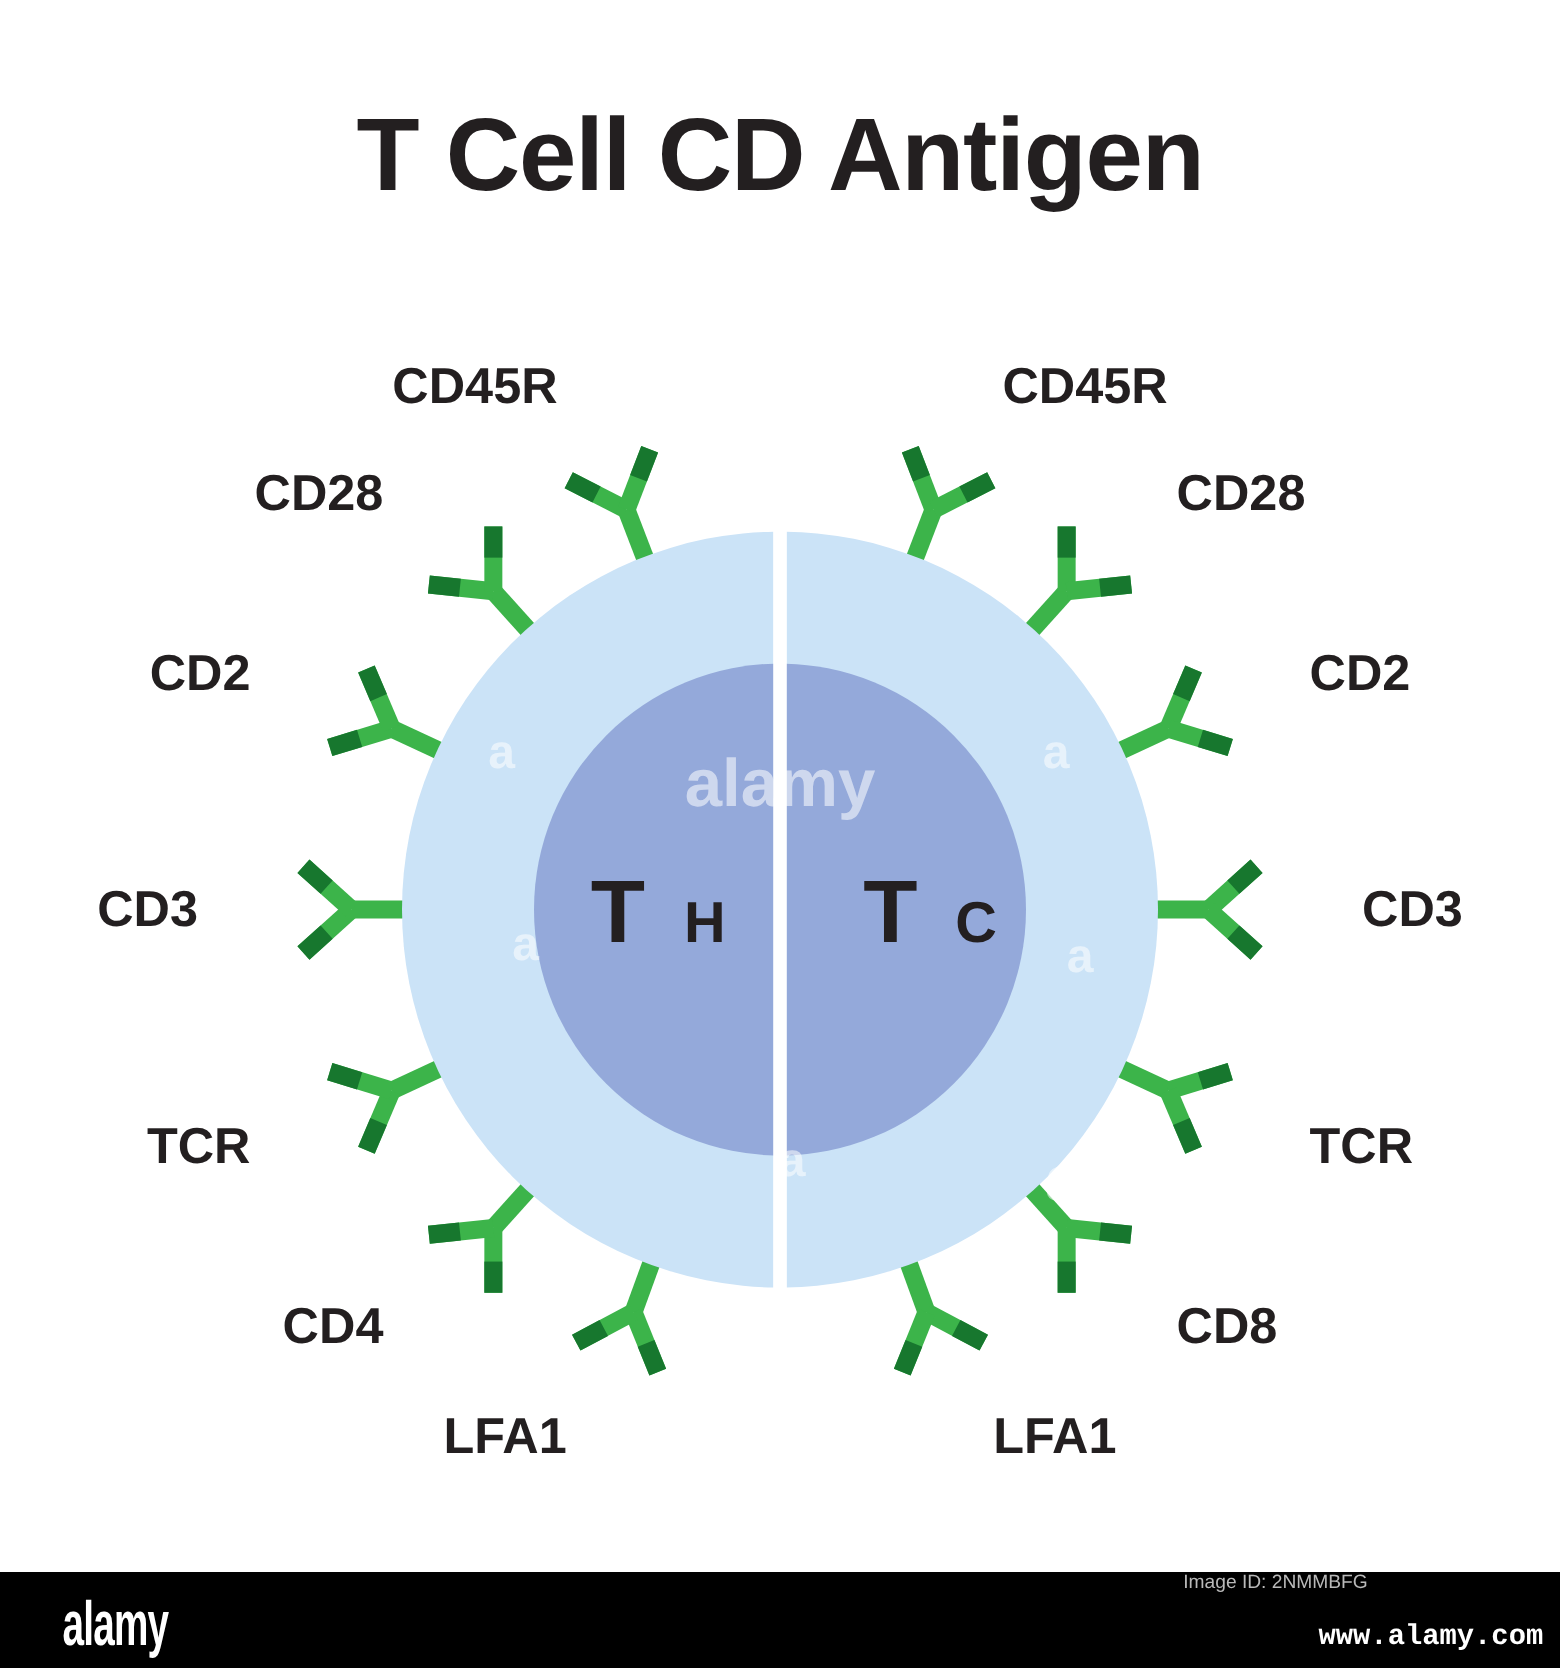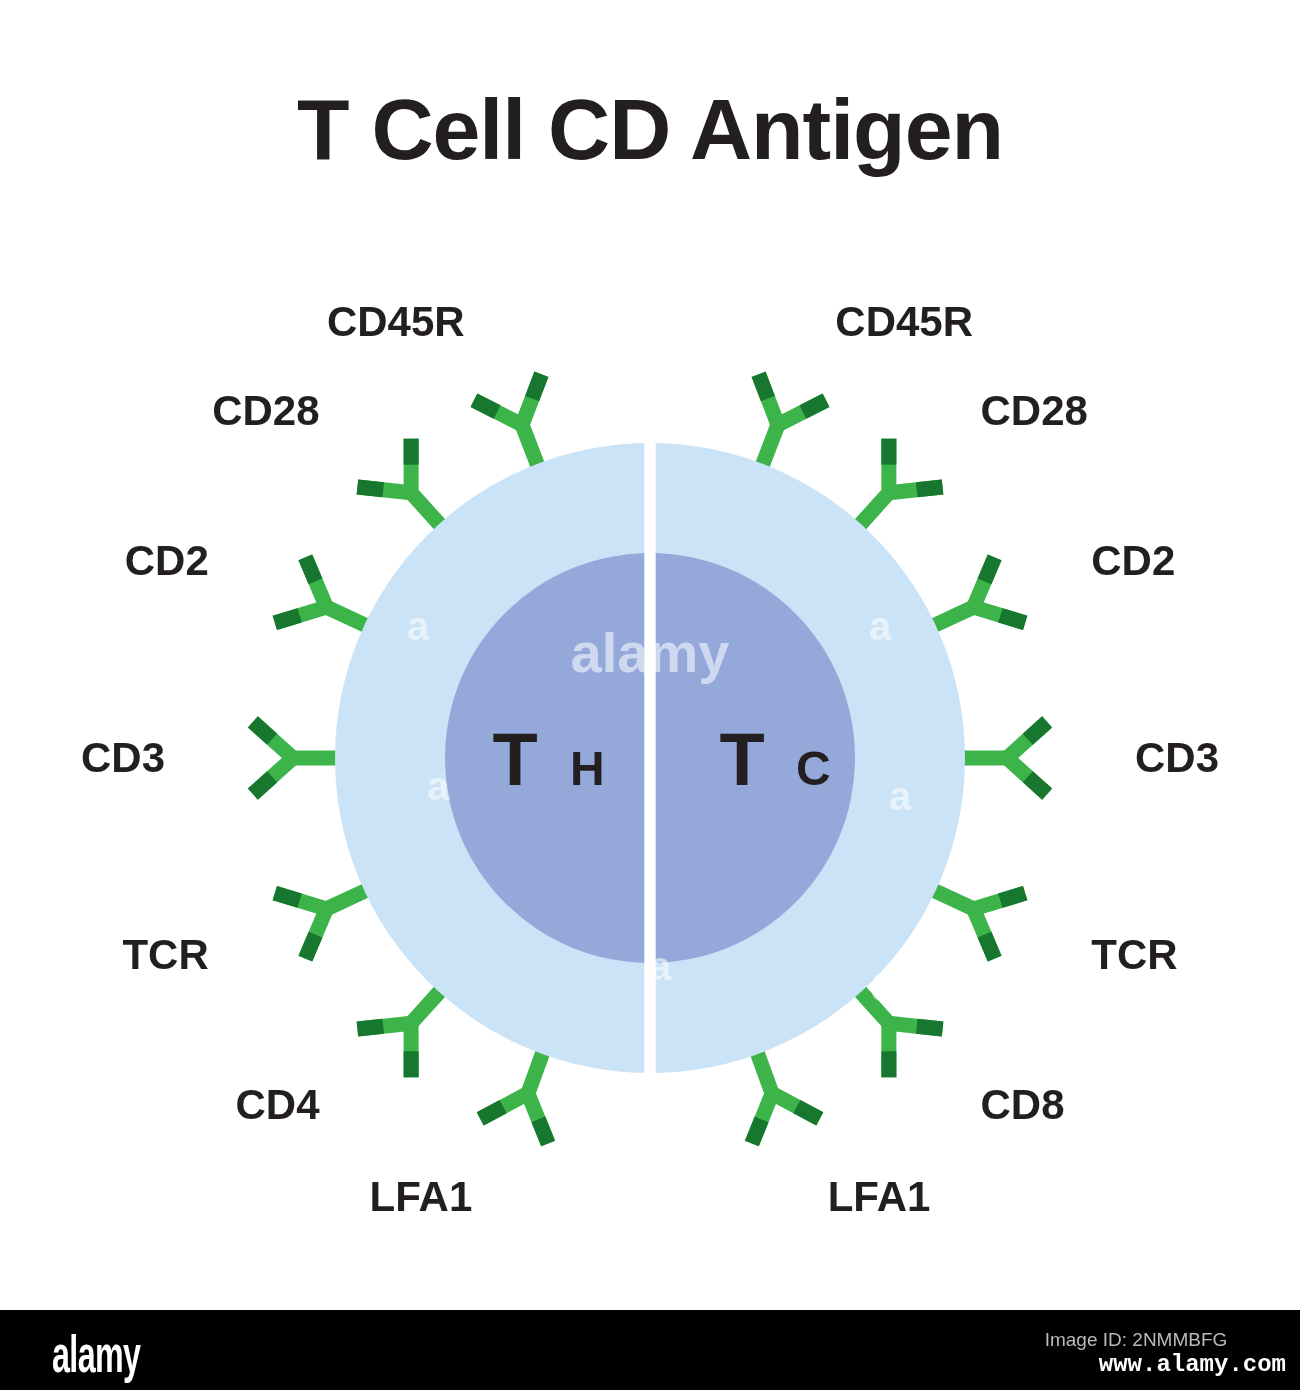--- a/index.html
+++ b/index.html
@@ -84,25 +84,25 @@
     font-weight: bold;
     font-size: 52px;
     color: #ffffff;
     transform: scaleX(0.62);
     transform-origin: left top;
     letter-spacing: -1px;
   }
   #footer-imageid {
     position: absolute;
     right: 14px;
-    top: 19px;
+    top: 0;
     width: 300px;
-    text-align: center;
-    font-family: "Liberation Sans", sans-serif;
-    font-size: 19px;
+    text-align: left;
+    font-family: "Liberation Sans", sans-serif;
+    font-size: 16px;
     color: #b9b9b9;
   }
   #footer-url {
     position: absolute;
     right: 14px;
     top: 41px;
     width: 300px;
     text-align: right;
     font-family: Liberation Mono, monospace;
     font-weight: bold;

